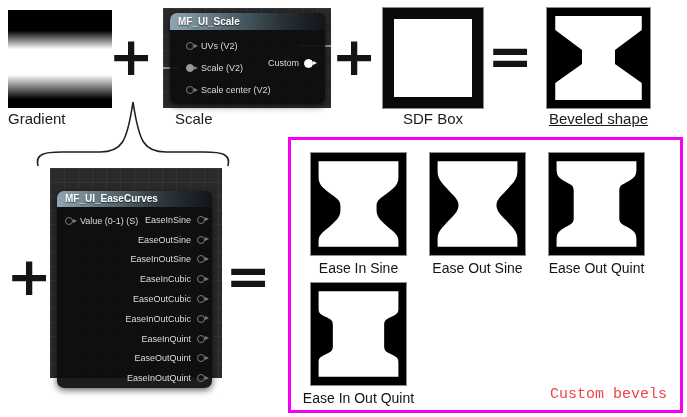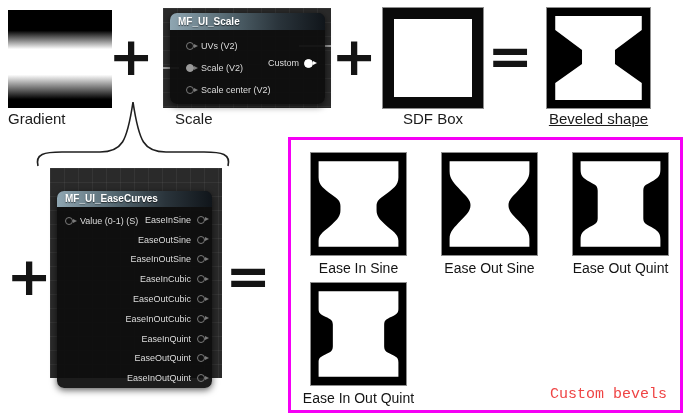--- a/index.html
+++ b/index.html
@@ -77,21 +77,21 @@
   .wire{position:absolute;height:2px;background:#9a9a9a;}
   .wire-left{left:0;top:59px;width:16px;}
   .wire-right{left:136px;top:37px;width:32px;}
   
   .bevels-panel{
     position:absolute;left:288px;top:137px;width:395px;height:276px;box-sizing:border-box;
     border:3px solid #f500f5;background:#fff;
   }
   .tile-grid{
     position:absolute;left:20px;top:13px;
-    display:grid;grid-template-columns:repeat(3,95px);grid-auto-rows:130px;column-gap:36px;
+    display:grid;grid-template-columns:repeat(3,95px);grid-auto-rows:130px;column-gap:24px;
   }
   .tile{position:relative;margin:0;width:95px;height:102px;}
   .tile svg{display:block;width:95px;height:102px;box-shadow:0 0 0 1px #8d8d8d;}
   .tile figcaption{
     position:absolute;top:107px;left:50%;transform:translateX(-50%);
     white-space:nowrap;font-size:14px;color:#141414;
   }
   .panel-caption{position:absolute;right:13px;bottom:7px;font-size:15px;}
 </style>
 </head>

